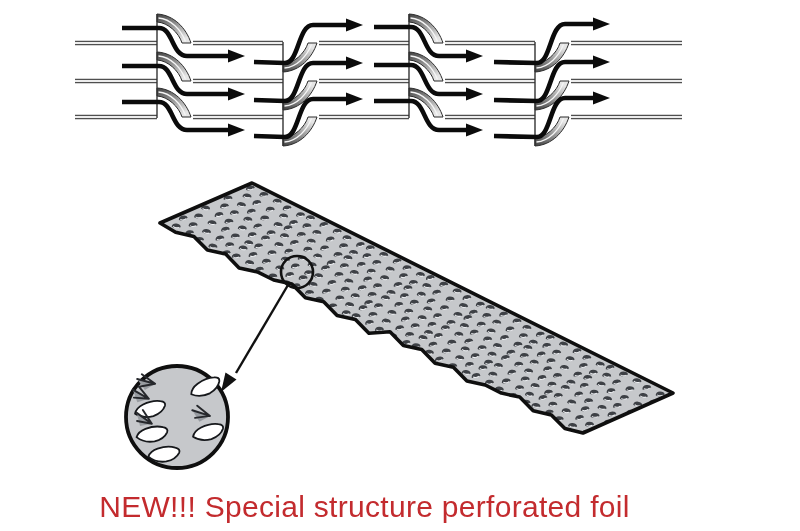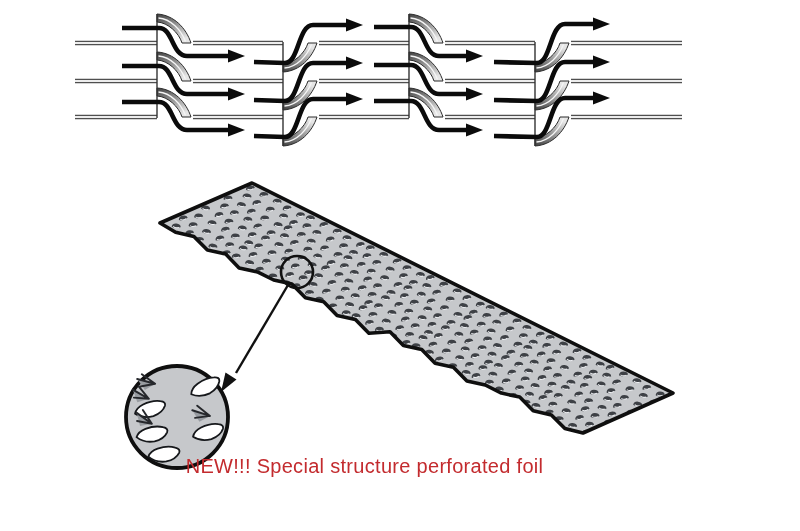--- a/index.html
+++ b/index.html
@@ -2,22 +2,22 @@
 <html><head>
 <meta charset="utf-8">
 <style>
   html,body{margin:0;padding:0;}
   body{
     width:800px;height:531px;overflow:hidden;background:#ffffff;
     font-family:"Liberation Sans", sans-serif;position:relative;
   }
   #fig{position:absolute;left:0;top:0;}
   .caption{
-    position:absolute;left:0;top:455px;width:729px;
-    text-align:center;font-size:20px;font-weight:400;letter-spacing:.3px;
+    position:absolute;left:0;top:490px;width:729px;
+    text-align:center;font-size:30px;font-weight:400;letter-spacing:.3px;
     color:#c32b2e;
   }
 </style>
 </head>
 <body>
 
 <svg id="fig" width="800" height="531" viewBox="0 0 800 531">
   <defs>
     <linearGradient id="gd" x1="0" y1="0" x2="0.55" y2="1">
       <stop offset="0" class="st-dark" stop-color="#3f3f3f"></stop>

